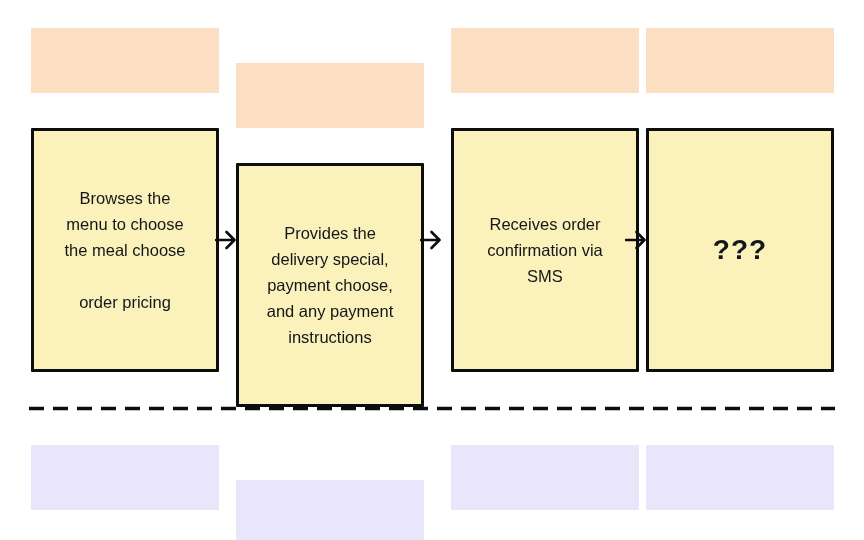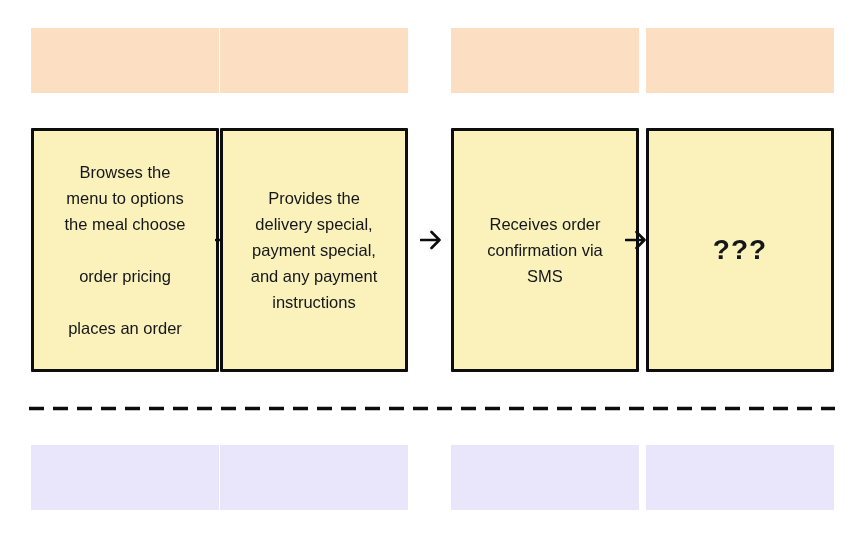--- a/index.html
+++ b/index.html
@@ -6,21 +6,21 @@
   .stage {
     position: relative;
     width: 864px;
     height: 540px;
     background: var(--color-background, #ffffff);
     font-family: "Liberation Sans", "DejaVu Sans", sans-serif;
     overflow: hidden;
   }
   
   .c1 { left: 31px; }
-  .c2 { left: 220px; }
+  .c2 { left: 236px; margin-top: 35px; }
   .c3 { left: 451px; }
   .c4 { left: 646px; }
 
   .band {
     position: absolute;
     width: 188px;
     height: 65px;
   }
   .band-top    { top: 28px;  background: var(--color-phase_band, #fcdec2); }
   .band-bottom { top: 445px; background: var(--color-note_band, #e9e5fa); }
@@ -81,40 +81,37 @@
 <div class="stage">
 
   <div class="band band-top c1"></div>
   <div class="band band-top c2"></div>
   <div class="band band-top c3"></div>
   <div class="band band-top c4"></div>
 
   <div class="card c1">
     <p>
       <span class="line">Browses the</span>
-      <span class="line">menu to options</span>
+      <span class="line">menu to choose</span>
       <span class="line">the meal choose</span>
     </p>
     <p>
       <span class="line">order pricing</span>
-    </p>
-    <p>
-      <span class="line">places an order</span>
     </p>
   </div>
 
   <svg class="arrow a1" viewBox="0 0 22 22">
     <path d="M1 11 H19.5 M11.5 3 L19.5 11 L11.5 19" stroke="#0d0d0d" stroke-width="2.6" fill="none" stroke-linecap="round" stroke-linejoin="round"></path>
   </svg>
 
   <div class="card c2">
     <p>
       <span class="line">Provides the</span>
       <span class="line">delivery special,</span>
-      <span class="line">payment special,</span>
+      <span class="line">payment choose,</span>
       <span class="line">and any payment</span>
       <span class="line">instructions</span>
     </p>
   </div>
 
   <svg class="arrow a2" viewBox="0 0 22 22">
     <path d="M1 11 H19.5 M11.5 3 L19.5 11 L11.5 19" stroke="#0d0d0d" stroke-width="2.6" fill="none" stroke-linecap="round" stroke-linejoin="round"></path>
   </svg>
 
   <div class="card c3">

